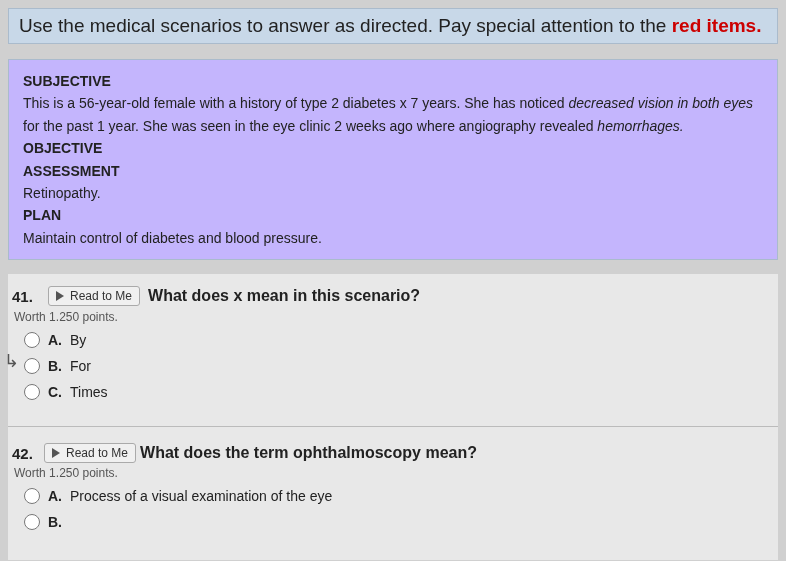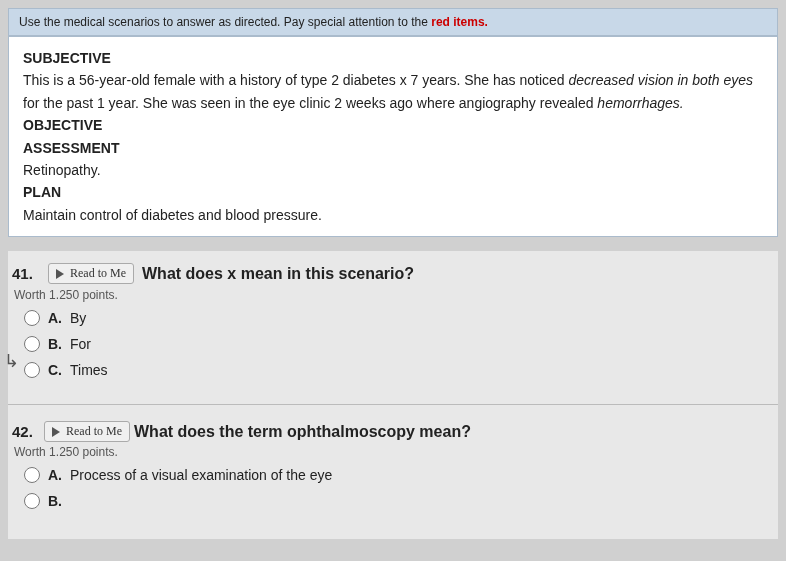--- a/index.html
+++ b/index.html
@@ -13,29 +13,29 @@
     }
     .page-container {
       width: 786px;
       background: #d0d0d0;
       padding: 8px;
     }
     .instruction-bar {
       background: #c8d8e8;
       border: 1px solid #aabbcc;
       padding: 6px 10px;
-      font-size: 12px;
-      margin-bottom: 0;
+      font-size: 19px;
+      margin-bottom: 15px;
     }
     .instruction-bar .red-text {
       color: #cc0000;
       font-weight: bold;
     }
     .scenario-box {
-      background: #ffffff;
+      background: #c4b5fd;
       border: 1px solid #aabbcc;
       padding: 10px 14px;
       margin-bottom: 14px;
       line-height: 1.6;
     }
     .scenario-box .section-label {
       font-weight: bold;
     }
     .scenario-box .italic-text {
       font-style: italic;
@@ -69,21 +69,20 @@
       display: inline-flex;
       align-items: center;
       gap: 4px;
       background: #f0f0f0;
       border: 1px solid #aaa;
       border-radius: 3px;
       padding: 2px 7px;
       font-size: 12px;
       cursor: pointer;
       color: #333;
-      font-family: Liberation Serif, serif;
     }
     .read-to-me-btn .play-icon {
       display: inline-block;
       width: 0;
       height: 0;
       border-top: 5px solid transparent;
       border-bottom: 5px solid transparent;
       border-left: 8px solid #555;
       margin-right: 2px;
     }

